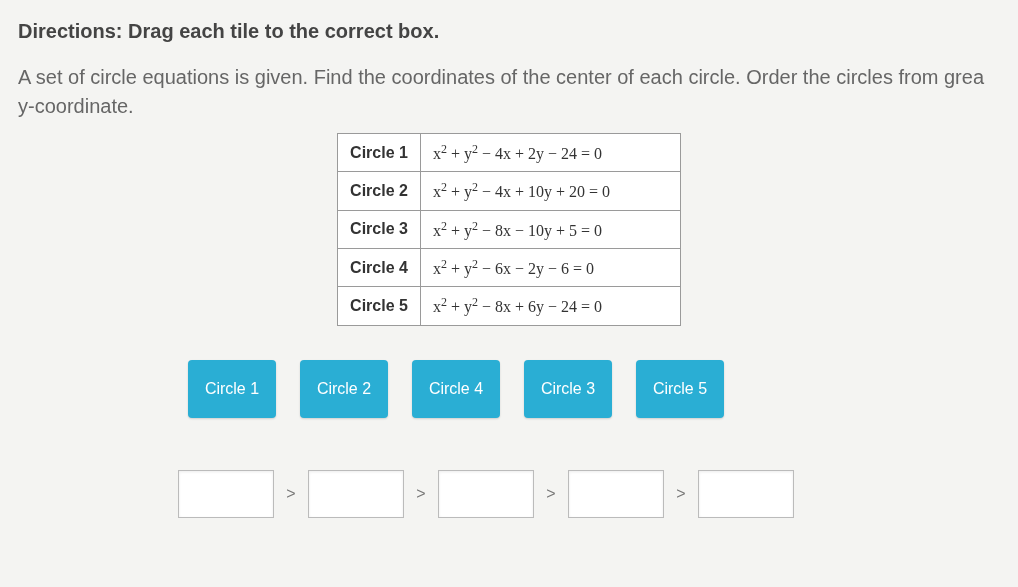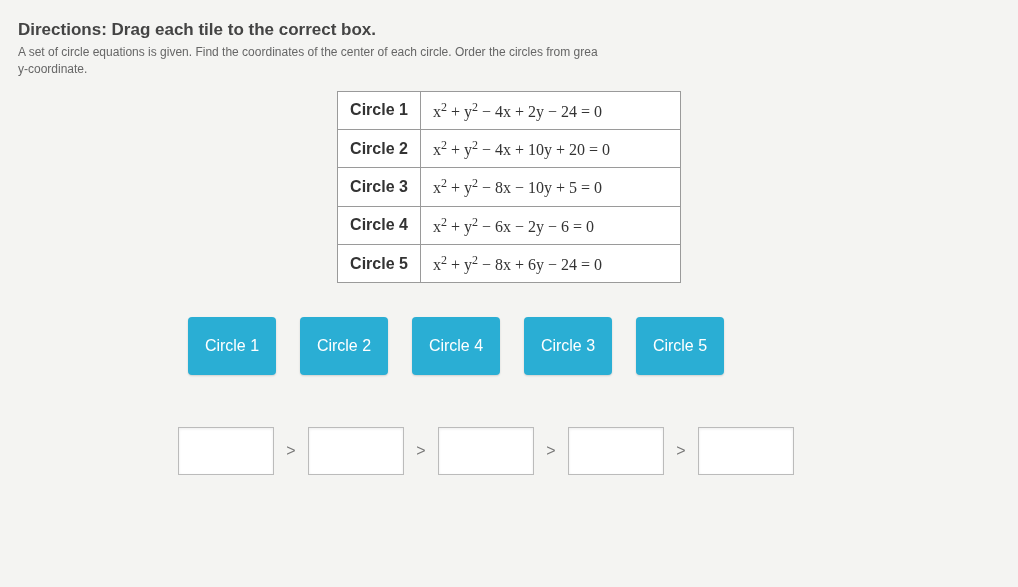--- a/index.html
+++ b/index.html
@@ -10,33 +10,33 @@
     body {
       font-family: Arial, Helvetica, sans-serif;
       background: #f4f4f2;
       width: 1018px;
       height: 587px;
       padding: 20px 18px;
       color: #555;
       overflow: hidden;
     }
     .directions {
-      font-size: 17px;
-      margin-bottom: 4px;
+      font-size: 20px;
+      margin-bottom: 20px;
     }
     .directions .label {
       font-weight: bold;
       color: #444;
     }
     .directions .text {
       font-weight: bold;
       color: #444;
     }
     .instructions {
-      font-size: 12px;
+      font-size: 20px;
       color: #666;
       line-height: 1.45;
       margin-bottom: 12px;
     }
     .eq-table {
       margin: 0 auto 34px auto;
       border-collapse: collapse;
       background: #fff;
     }
     .eq-table td {

